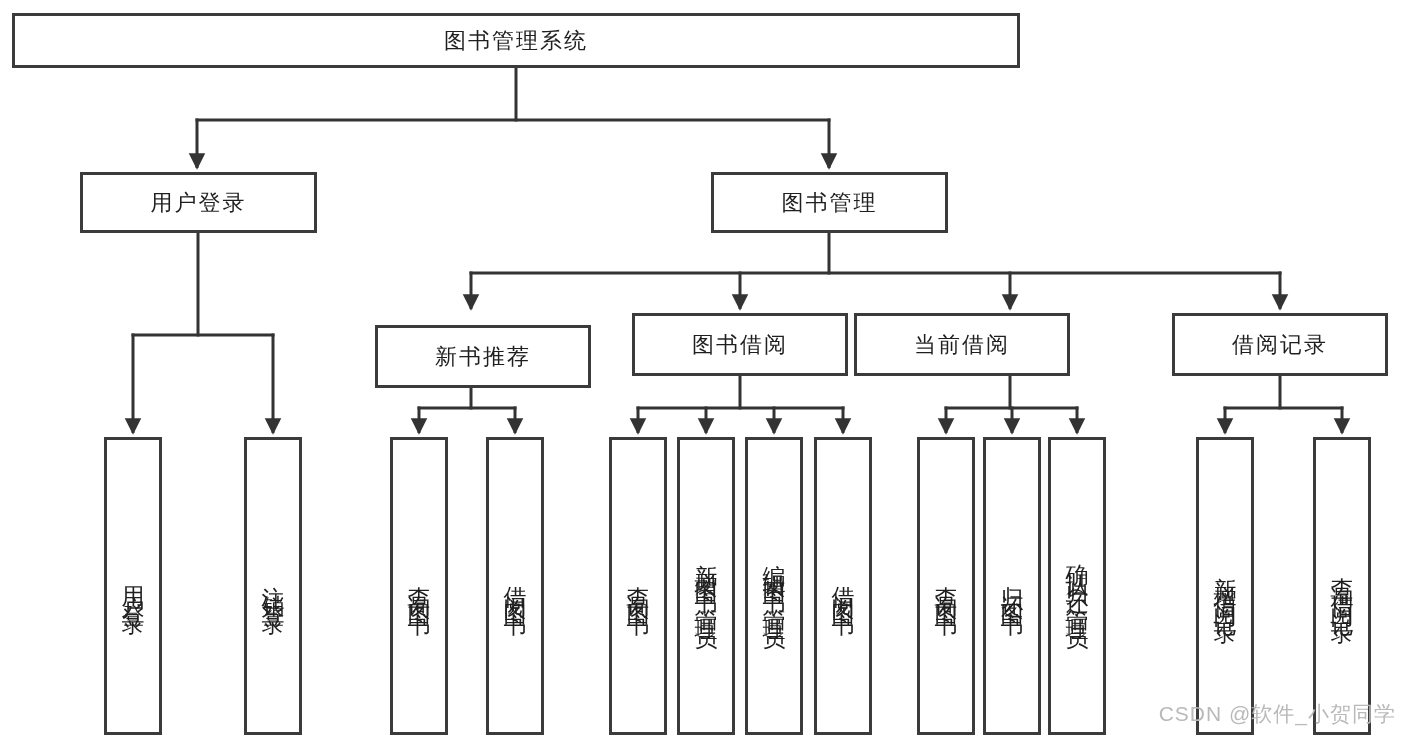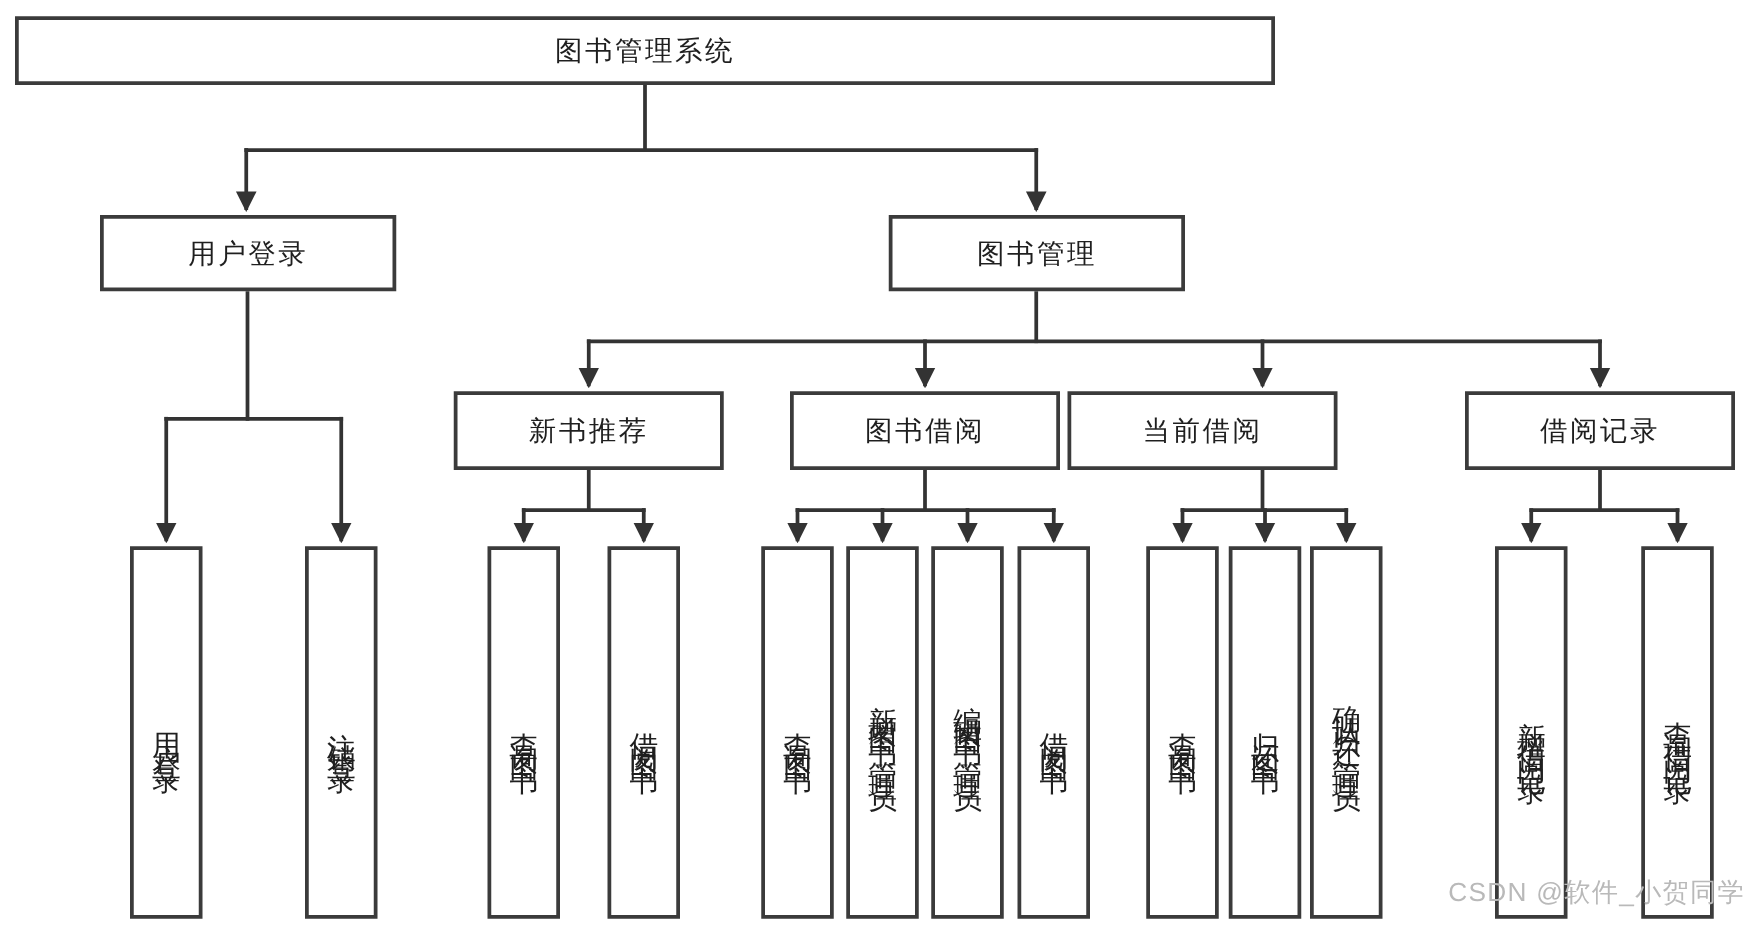--- a/index.html
+++ b/index.html
@@ -131,21 +131,21 @@
     <span>图书管理系统</span>
   </div>
 
   <div class="node lvl1" style="left:80px;">
     <span>用户登录</span>
   </div>
   <div class="node lvl1" style="left:711px;">
     <span>图书管理</span>
   </div>
 
-  <div class="node lvl2" style="left:363px;">
+  <div class="node lvl2" style="left:375px;margin-top:12px;">
     <span>新书推荐</span>
   </div>
   <div class="node lvl2" style="left:632px;font-family:Liberation Serif, serif;">
     <span>图书借阅</span>
   </div>
   <div class="node lvl2" style="left:854px;">
     <span>当前借阅</span>
   </div>
   <div class="node lvl2" style="left:1172px;">
     <span>借阅记录</span>

